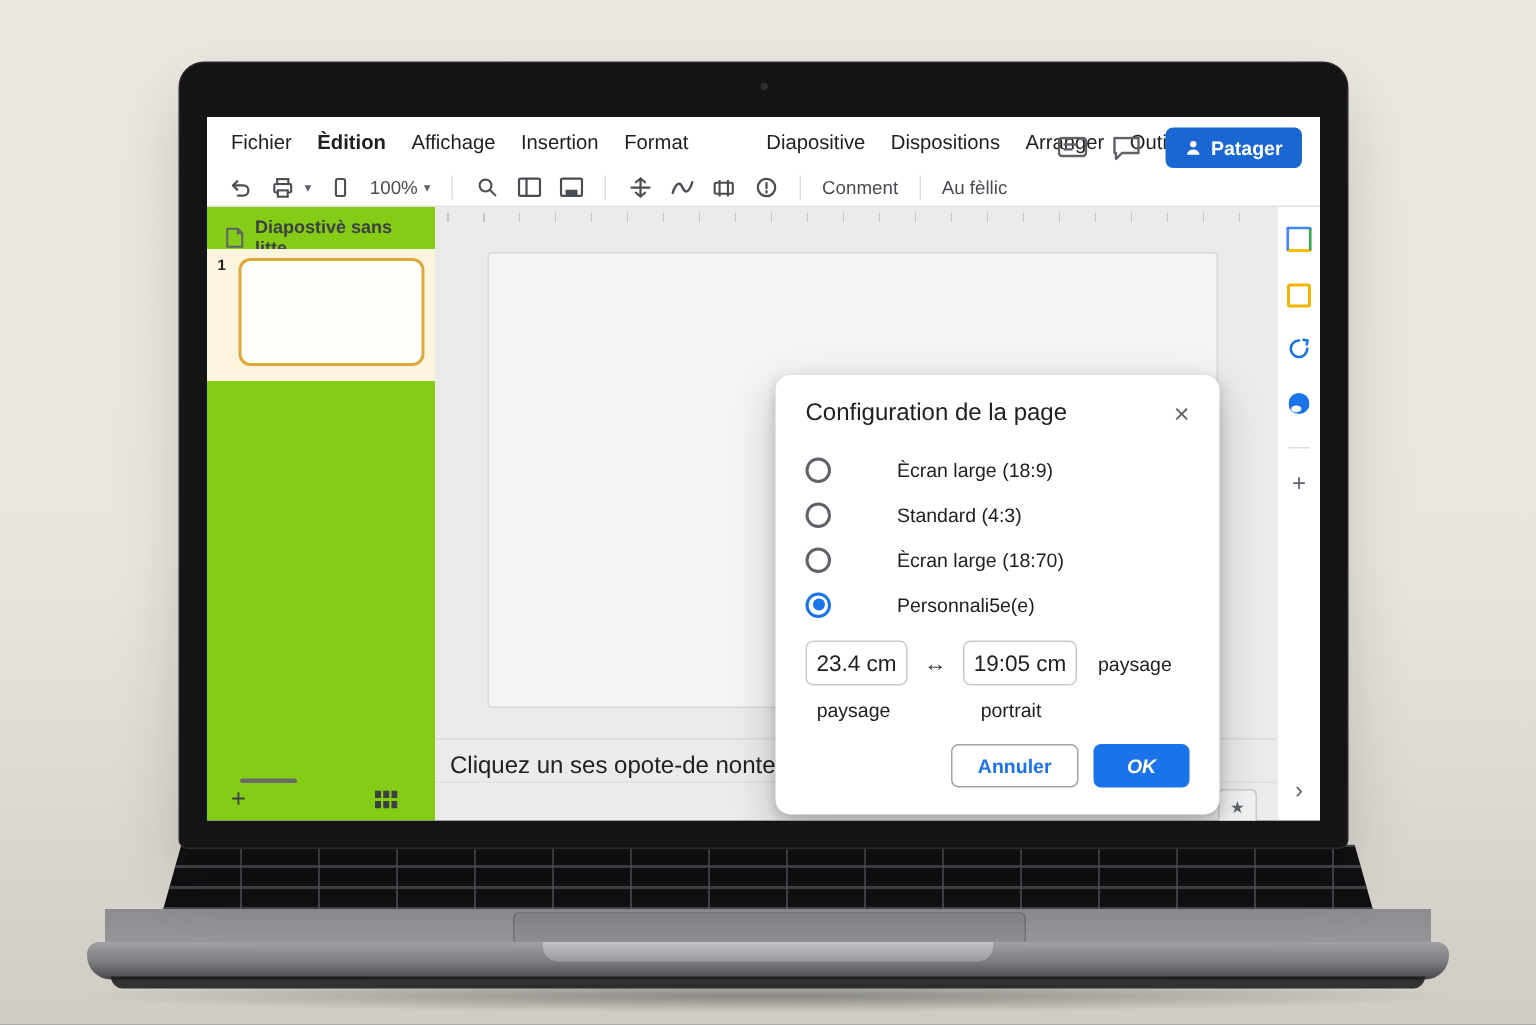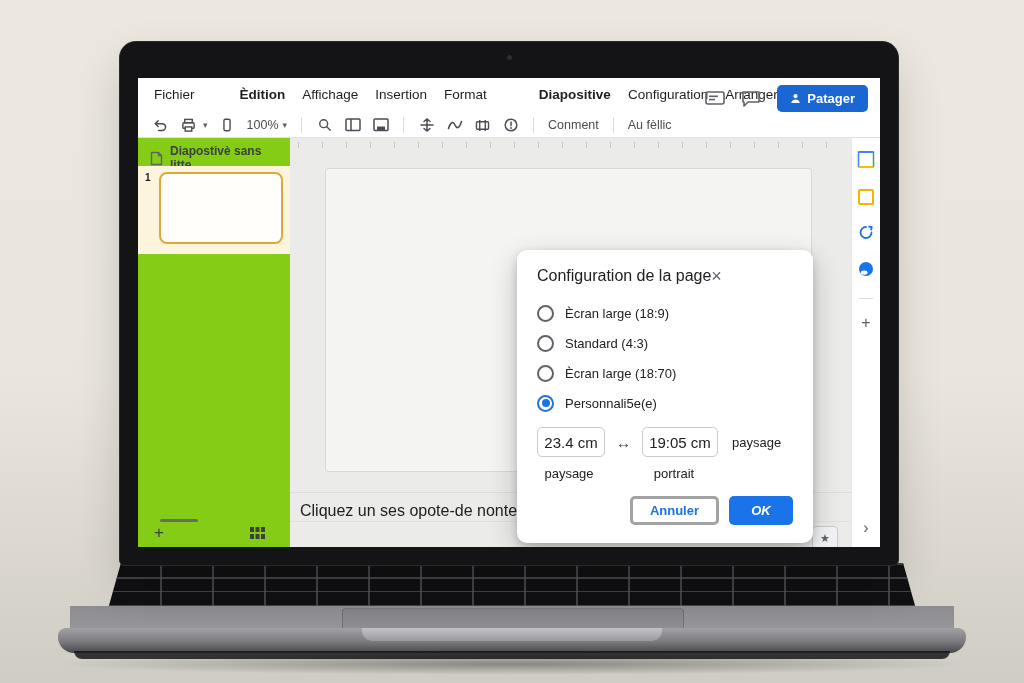--- a/index.html
+++ b/index.html
@@ -37,22 +37,22 @@
   .floor-shadow{position:absolute;left:50px;top:653px;width:924px;height:22px;
     background:radial-gradient(ellipse at center,rgba(0,0,0,.35) 0%,rgba(0,0,0,0) 70%);}
 
   
   .ui{position:absolute;left:138px;top:78px;width:742px;height:469px;background:#fff;
     font-size:13px;color:#202124;overflow:hidden;}
 
   .menubar{position:absolute;left:16px;top:9px;display:flex;gap:17px;align-items:center;
     font-size:13.5px;color:#1f1f1f;}
   .menubar span{cursor:default;}
-  .menu-bold{font-weight:700;margin-left:28px;}
-  .menu-semibold{font-weight:700;padding-left:35px;}
+  .menu-bold{font-weight:700;}
+  .menu-semibold{font-weight:400;padding-left:35px;}
 
   .share-group{position:absolute;right:12px;top:7px;display:flex;align-items:center;gap:16px;}
   .chat-ic{width:20px;height:16px;color:#5f6368;}
   .share-btn{display:flex;align-items:center;gap:6px;height:27px;padding:0 13px;
     background:#1a66d2;color:#fff;font-weight:700;font-size:13px;border-radius:5px;border:none;}
 
   .toolbar{position:absolute;left:14px;top:36px;height:22px;display:flex;align-items:center;
     gap:11px;color:#4a4d51;font-size:12.5px;}
   .toolbar .sep{width:1px;height:16px;background:#dadce0;margin:0 3px;}
   .ticon{width:17px;height:17px;display:flex;align-items:center;justify-content:center;}
@@ -100,41 +100,41 @@
   .tasks-ic{width:15px;height:15px;color:#1a73e8;}
   .contacts-ic{width:14px;height:14px;}
   .rail-div{width:14px;border-top:1px solid #dadce0;}
   .rail-plus{font-size:16px;color:#5f6368;}
   .rail-chevron{font-size:16px;color:#5f6368;}
 
   
   .dialog{position:absolute;left:227px;top:112px;width:296px;background:#fff;border-radius:10px;
     box-shadow:0 3px 8px rgba(0,0,0,.18),0 10px 30px rgba(0,0,0,.20);
     padding:17px 20px 18px;z-index:6;box-sizing:border-box;}
-  .dlg-head{display:flex;align-items:center;}
+  .dlg-head{display:flex;justify-content:space-between;align-items:center;}
   .dlg-title{font-size:16px;color:#202124;}
   .dlg-close{font-size:18px;color:#5f6368;line-height:1;cursor:pointer;}
   .opts{margin-top:13px;}
   .opt{display:flex;align-items:center;gap:11px;height:30px;}
   .radio{width:13px;height:13px;border:2px solid #5f6368;border-radius:50%;position:relative;flex:0 0 auto;}
   .opt.on .radio{border-color:#1a73e8;}
   .opt.on .radio::after{content:"";position:absolute;left:2.5px;top:2.5px;width:8px;height:8px;
     border-radius:50%;background:#1a73e8;}
-  .opt-label{font-size:13px;color:#202124;}
+  .opt-label{font-size:13px;color:#202124;margin-left:33px;}
   .dims{display:flex;align-items:center;margin-top:9px;}
   .dim-input{width:62px;height:26px;border:1px solid #c8cacc;border-radius:5px;text-align:center;
     font-size:15px;color:#202124;font-family:"Liberation Sans",sans-serif;background:#fff;}
   .dim-input.h{width:70px;}
   .dim-arrow{font-size:15px;color:#3c4043;margin:0 11px;}
   .orient{font-size:13px;color:#202124;margin-left:14px;}
   .captions{display:flex;margin-top:9px;font-size:13px;color:#202124;}
   .cap-w{width:64px;text-align:center;}
   .cap-h{width:72px;text-align:center;margin-left:37px;}
   .dlg-btns{display:flex;justify-content:flex-end;gap:10px;margin-top:15px;}
-  .btn-cancel{height:29px;padding:0 17px;background:#fff;border:3px solid #a3a3a3;border-radius:5px;
+  .btn-cancel{height:29px;padding:0 17px;background:#fff;border:1px solid #a3a3a3;border-radius:5px;
     color:#1a73e8;font-weight:700;font-size:13px;font-family:"Liberation Sans",sans-serif;}
   .btn-ok{height:29px;width:64px;background:#1a73e8;border:none;border-radius:5px;color:#fff;
     font-weight:700;font-size:13px;font-family:"Liberation Sans",sans-serif;font-style:italic;}
 
   svg{display:block;}
 </style>
 </head>
 <body>
 
 <div class="stage">
@@ -154,21 +154,21 @@
 
   <div class="ui">
 
     <div class="menubar">
       <span>Fichier</span>
       <span class="menu-bold">Èdition</span>
       <span>Affichage</span>
       <span>Insertion</span>
       <span>Format</span>
       <span class="menu-semibold">Diapositive</span>
-      <span>Configuration</span>
+      <span>Dispositions</span>
       <span>Arranger</span>
       <span>Outils</span>
     </div>
 
     <div class="share-group">
       <span class="chat-ic">
         <svg viewBox="0 0 20 16" width="20" height="16">
             <rect x="1" y="1" width="18" height="12" rx="2" fill="none" stroke="#5f6368" stroke-width="1.6"></rect>
             <rect x="4" y="4.5" width="9" height="1.6" fill="#5f6368"></rect>
             <rect x="4" y="7.8" width="6" height="1.6" fill="#5f6368"></rect>

